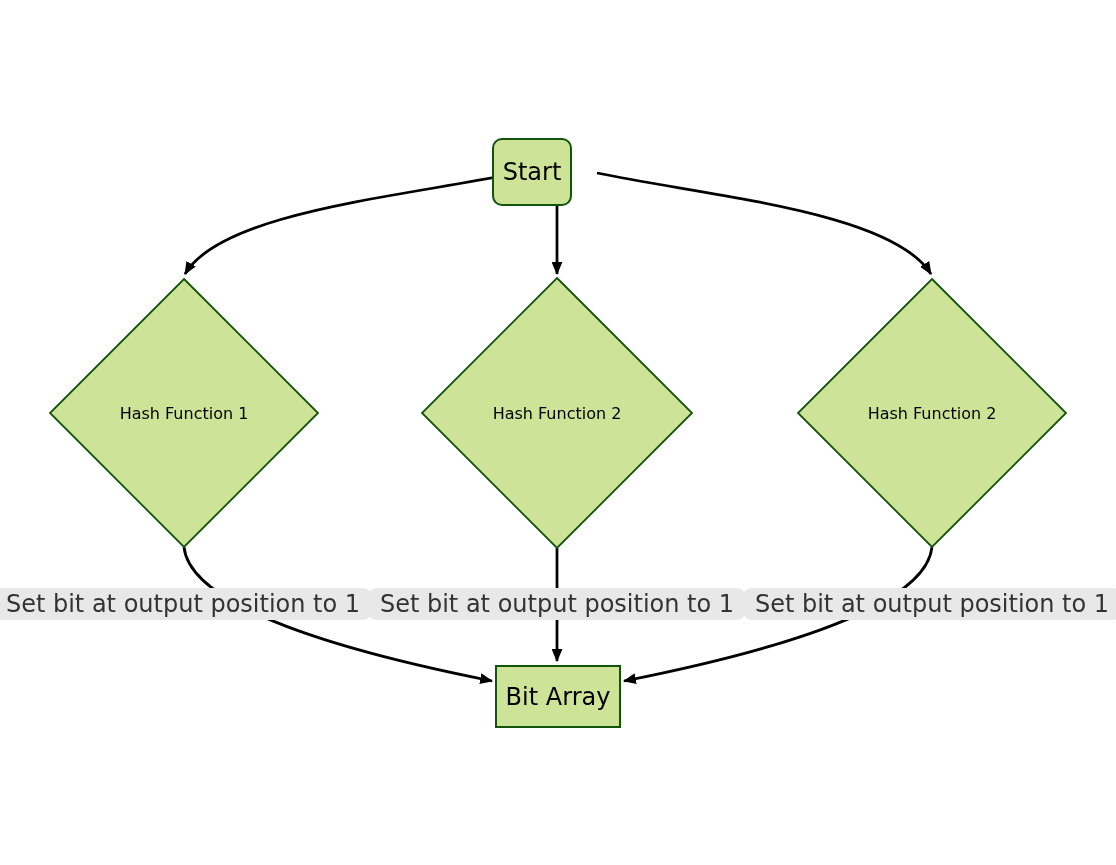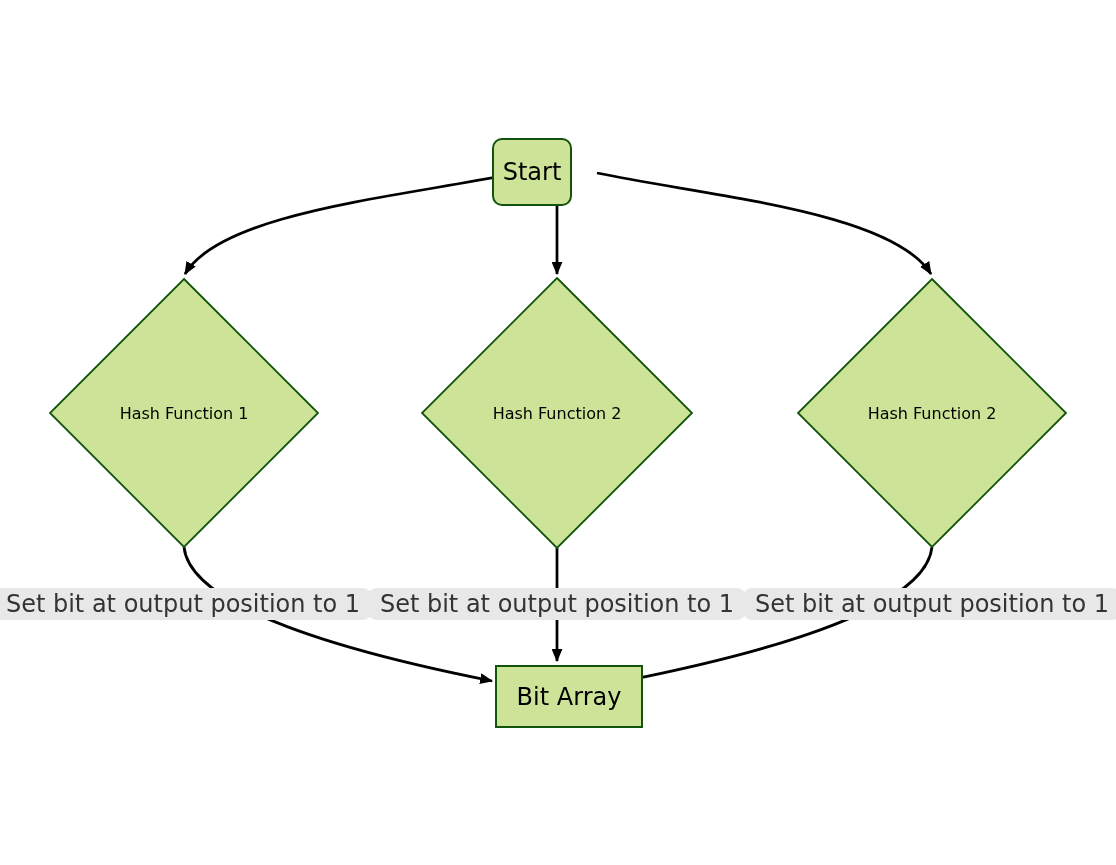--- a/index.html
+++ b/index.html
@@ -114,17 +114,17 @@
   <div class="edge-label" style="left:183px; top:604px;">
     <span>Set bit at output position to 1</span>
   </div>
   <div class="edge-label" style="left:557px; top:604px;">
     <span>Set bit at output position to 1</span>
   </div>
   <div class="edge-label" style="left:932px; top:604px;">
     <span>Set bit at output position to 1</span>
   </div>
 
-  <div class="node" style="left:495px; top:665px; width:148px; height:63px;">
+  <div class="node" style="left:495px; top:665px; width:126px; height:63px;">
     <span>Bit Array</span>
   </div>
 
 </div>
 
 </body></html>

